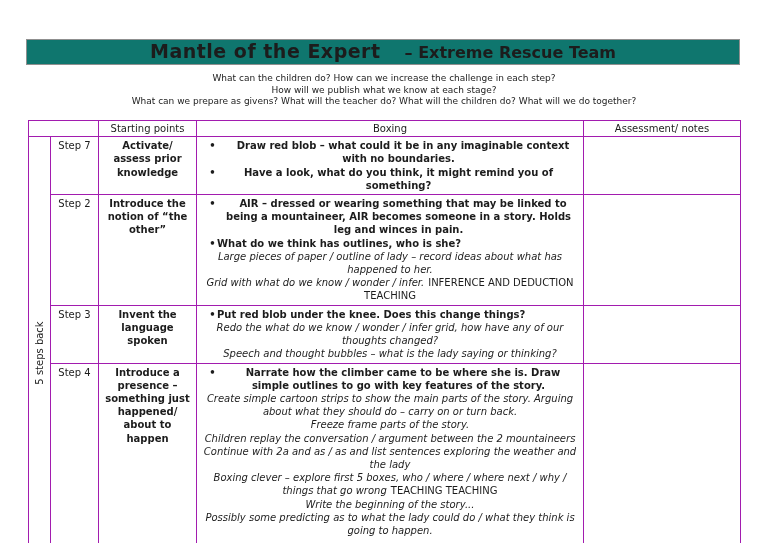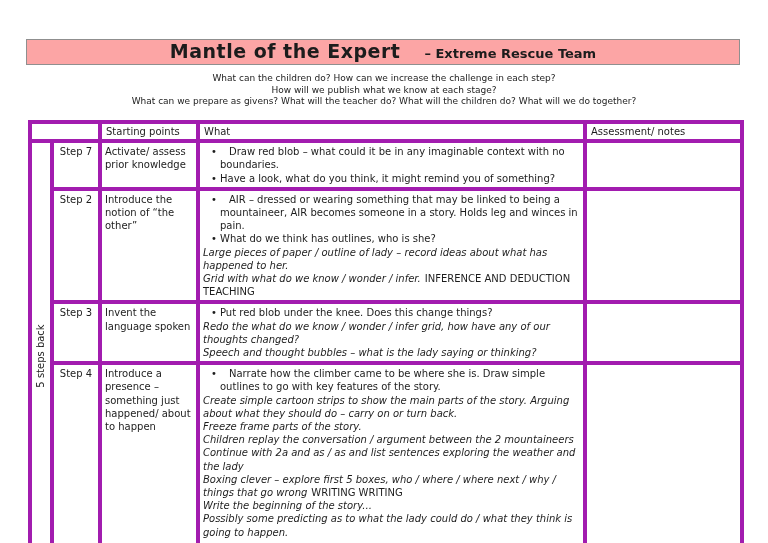--- a/index.html
+++ b/index.html
@@ -3,50 +3,51 @@
 <meta charset="utf-8">
 <style>
   html,body { margin:0; padding:0; background:#ffffff; }
   .page {
     position:relative; width:768px; height:543px; background:#ffffff;
     font-family:"DejaVu Sans", sans-serif; color:#1c1c1c; overflow:hidden;
   }
   
   .title-box {
     position:absolute; left:26px; top:39px; width:714px; height:26px;
-    box-sizing:border-box; border:1px solid #8f8f8f; background:#fca5a5;
+    box-sizing:border-box; border:1px solid #8f8f8f; background:#0f766e;
     display:flex; align-items:baseline; justify-content:center;gap:8px;
   }
   .title-main { font-size:19px; font-weight:bold; letter-spacing:0.5px; }
-  .title-sub  { font-size:13px; font-weight:bold; margin-left:16px; }
+  .title-sub  { font-size:16px; font-weight:bold; margin-left:16px; }
   
   .intro { position:absolute; left:0; top:73px; width:768px; text-align:center; }
   .intro-line { font-size:9px; line-height:11.5px; color:#222; }
   
   table.grid {
     position:absolute; left:28px; top:120px; width:712px;
     border-collapse:collapse; table-layout:fixed;
   }
   table.grid td {
-    border:4px solid #a21caf; vertical-align:top;
+    border:1px solid #a21caf; vertical-align:top;
     font-size:10px; line-height:13.2px; padding:2px 3px;
     overflow:hidden;
+    text-align:center;
   }
   tr.hdr td { height:13px; padding:1px 4px; }
   td.side { position:relative; padding:0; }
   .rot {
     position:absolute; left:50%; top:50%;
     transform:translate(-50%,-50%) rotate(-90deg);
     white-space:nowrap; font-size:10px; color:#1c1c1c;
   }
   td.step { text-align:center; padding-top:3px; }
-  td.sp   { font-weight:normal; padding:3px 3px 2px 4px; }
+  td.sp   { font-weight:bold; padding:3px 3px 2px 4px; }
   td.tasks { padding:2px 4px 2px 3px; }
   .task { margin:0; }
-  .task.bullet { display:flex; }
+  .task.bullet { display:flex;font-weight:bold; }
   .task.bullet::before {
     content:"\2022"; flex:0 0 17px; box-sizing:border-box; padding-left:8px;
   }
   .txt.pad { text-indent:9px; }
   .it { font-style:italic; }
   .caps { font-style:normal; margin-left:4px; }
 </style>
 </head>
 <body>
 
@@ -69,21 +70,21 @@
         <col style="width:48px">
         <col style="width:98px">
         <col style="width:387px">
         <col style="width:157px">
     </colgroup>
 
     <tbody>
         <tr class="hdr">
       <td colspan="2"></td>
       <td>Starting points</td>
-      <td>What</td>
+      <td>Boxing</td>
       <td>Assessment/ notes</td>
     </tr>
 
     <tr style="height:40px">
       <td class="side" rowspan="4">
         <div class="rot">5 steps back</div>
       </td>
       <td class="step">Step 7</td>
       <td class="sp">Activate/ assess prior knowledge</td>
       <td class="tasks">
@@ -130,21 +131,21 @@
       <td class="step">Step 4</td>
       <td class="sp">Introduce a presence – something just happened/ about to happen</td>
       <td class="tasks">
         <div class="task bullet">
               <span class="txt pad">Narrate how the climber came to be where she is. Draw simple outlines to go with key features of the story.</span>
             </div>
         <div class="task plain"><span class="txt it">Create simple cartoon strips to show the main parts of the story. Arguing about what they should do – carry on or turn back.</span></div>
         <div class="task plain"><span class="txt it">Freeze frame parts of the story.</span></div>
         <div class="task plain"><span class="txt it">Children replay the conversation / argument between the 2 mountaineers</span></div>
         <div class="task plain"><span class="txt it">Continue with 2a and as / as and list sentences exploring the weather and the lady</span></div>
-        <div class="task plain"><span class="txt it">Boxing clever – explore first 5 boxes, who / where / where next / why / things that go wrong</span><span class="txt caps">WRITING WRITING</span></div>
+        <div class="task plain"><span class="txt it">Boxing clever – explore first 5 boxes, who / where / where next / why / things that go wrong</span><span class="txt caps">TEACHING TEACHING</span></div>
         <div class="task plain"><span class="txt it">Write the beginning of the story...</span></div>
         <div class="task plain"><span class="txt it">Possibly some predicting as to what the lady could do / what they think is going to happen.</span></div>
       </td>
       <td class="assess"></td>
     </tr>
   </tbody>
     </table>
 
 </div>
 

